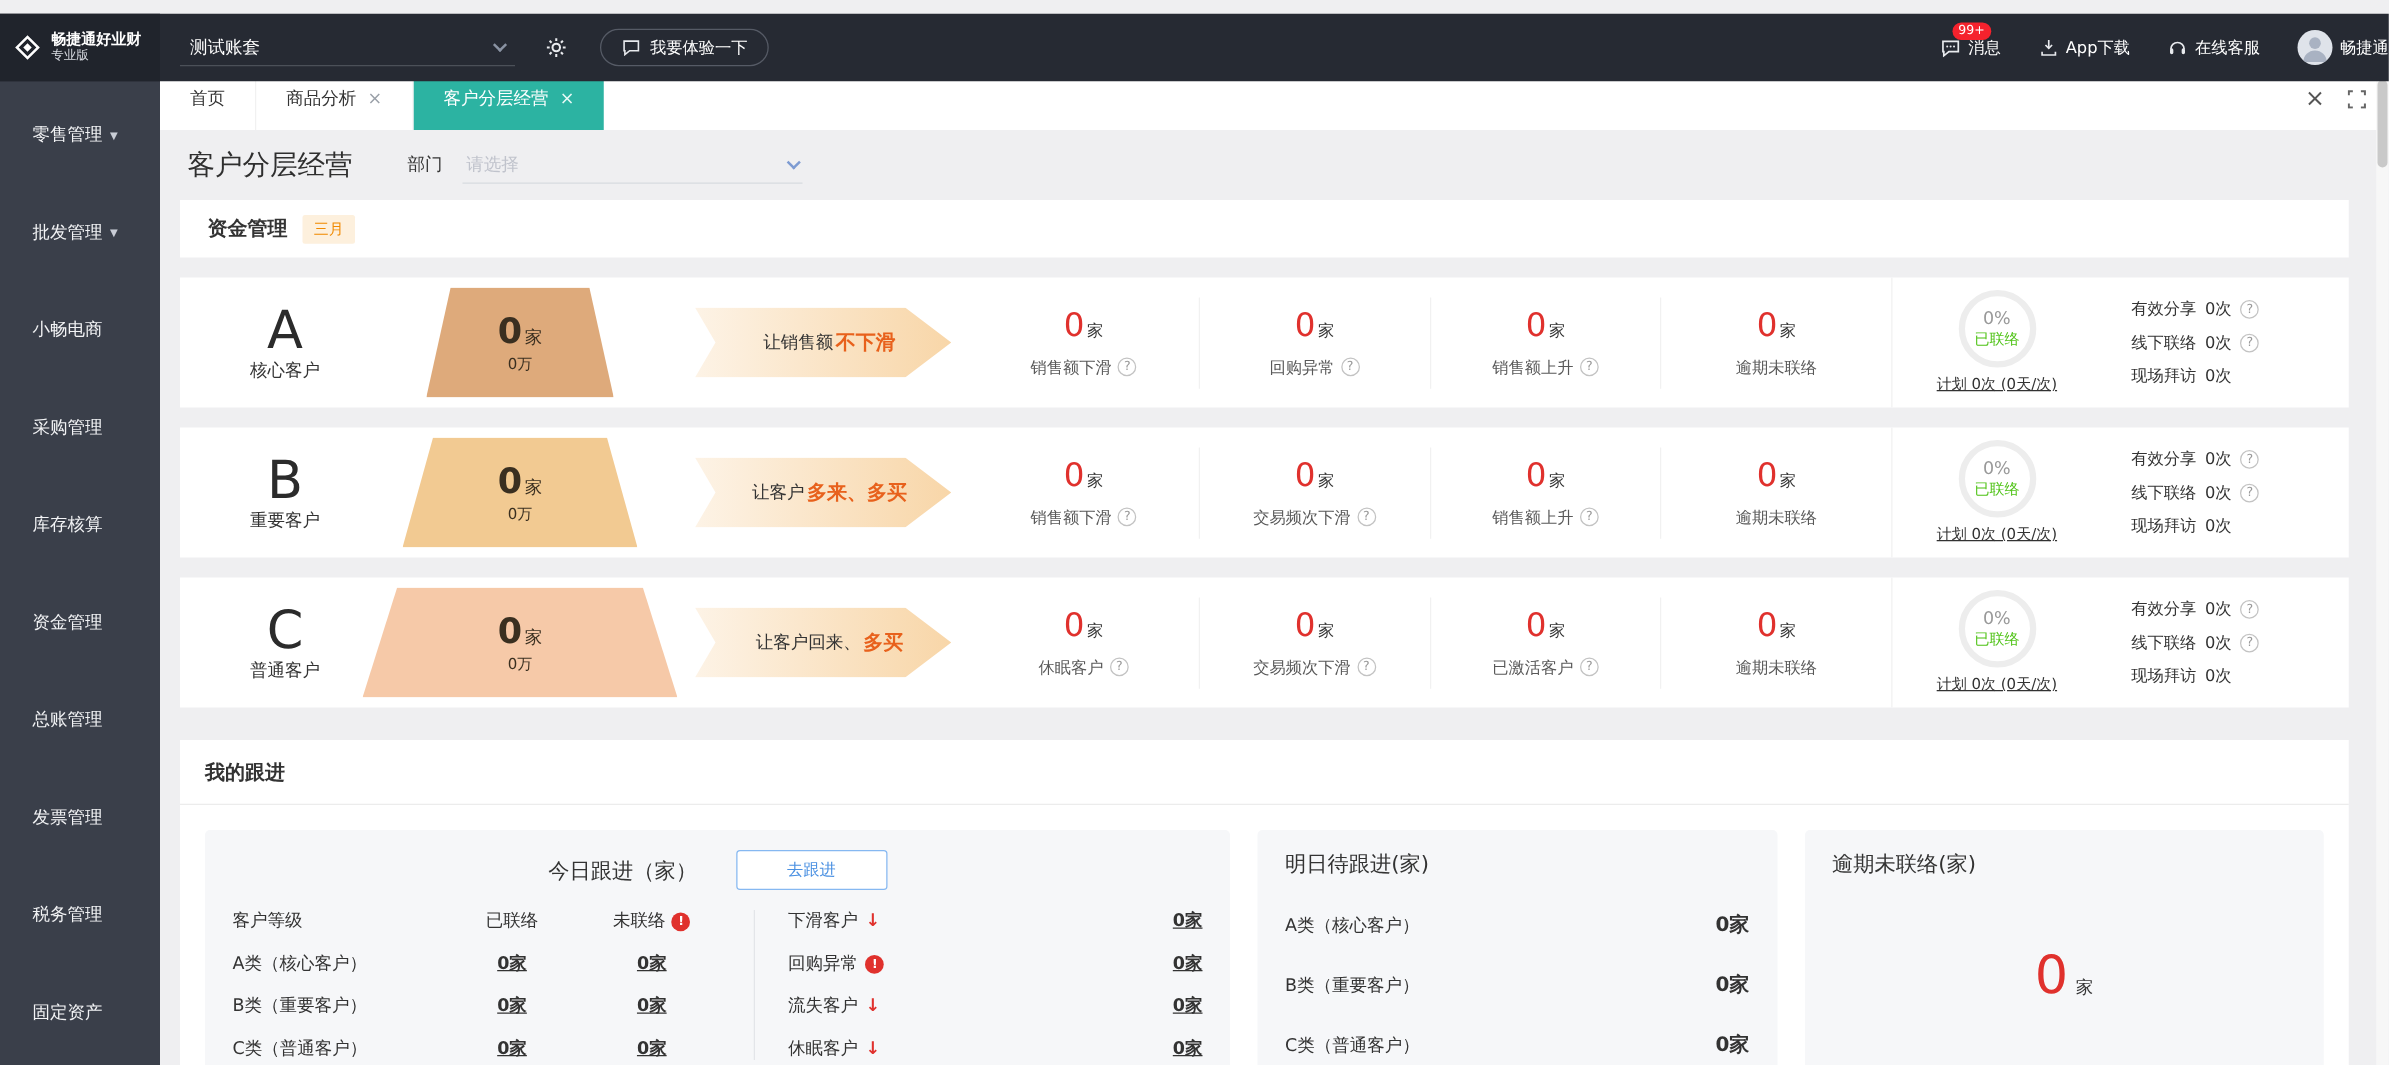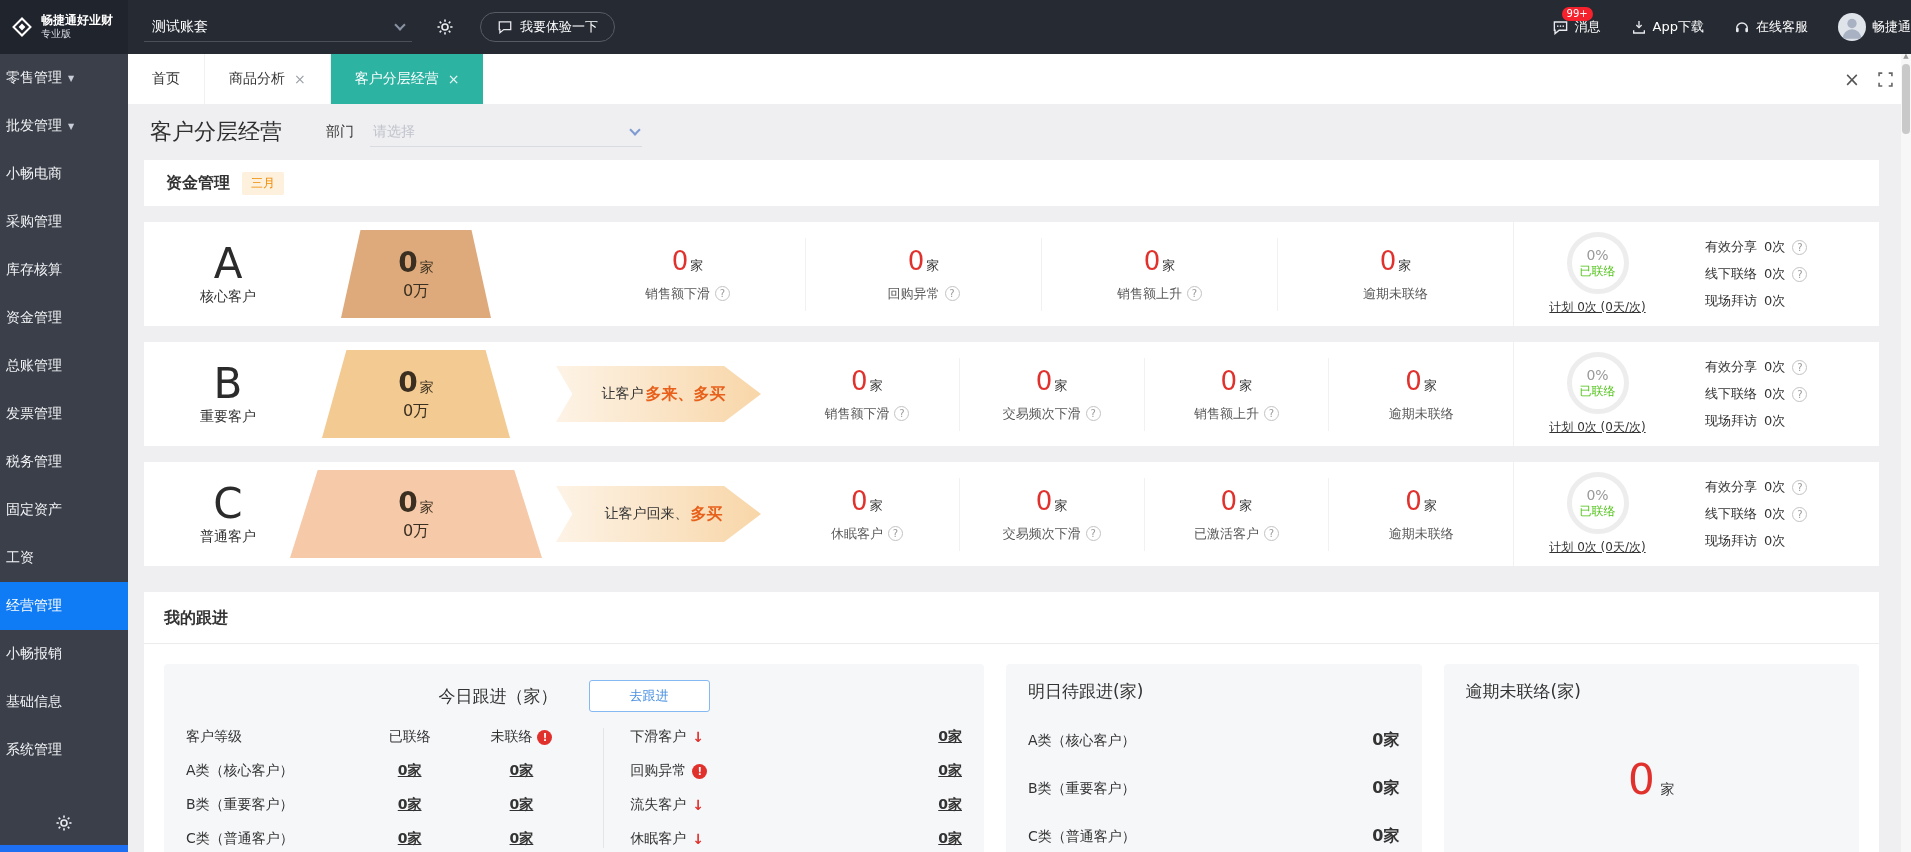--- a/index.html
+++ b/index.html
@@ -1,36 +1,36 @@
 <!DOCTYPE html>
 <html><head>
 <meta charset="utf-8">
 <style>
   * { box-sizing: border-box; margin: 0; padding: 0; }
   html,body { width:1911px; height:852px; overflow:hidden; }
   body { font-family:"DejaVu Sans","Liberation Sans",sans-serif; background:#efeff1; color:#333; }
 
   
-  .topbar { position:absolute; top:0; left:0; width:1911px; height:54px; background:#262a33; display:flex; align-items:center; color:#fff; z-index:20; }
+  .topbar { position:absolute; top:11px; left:0; width:1911px; height:54px; background:#262a33; display:flex; align-items:center; color:#fff; z-index:20; }
   .brand { width:128px; flex:0 0 128px; display:flex; align-items:center; gap:7px; padding-left:10px; background:#20242c; height:100%; }
   .brand-text { display:flex; flex-direction:column; line-height:1.25; }
   .brand-l1 { font-size:12px; font-weight:bold; white-space:nowrap; }
   .brand-l2 { font-size:10px; color:#d8dbe2; }
   .account { margin-left:16px; width:268px; border-bottom:1px solid #4b5058; display:flex; align-items:center; justify-content:space-between; padding:5px 8px; font-size:14px; cursor:pointer; }
   .chev { width:8px; height:8px; border-right:2px solid #8a93a3; border-bottom:2px solid #8a93a3; transform:rotate(45deg); margin-top:-4px; }
   .top-gear { margin-left:24px; cursor:pointer; display:flex; align-items:center; }
   .exp-pill { margin-left:26px; border:1px solid #565b66; border-radius:15px; padding:5px 16px; display:flex; gap:7px; align-items:center; font-size:13px; cursor:pointer; }
   .top-right { margin-left:auto; display:flex; align-items:center; gap:30px; }
   .top-item { display:flex; align-items:center; gap:6px; font-size:13px; cursor:pointer; position:relative; }
   .badge { position:absolute; top:-11px; left:10px; background:#f5222d; color:#fff; font-size:10px; line-height:1; border-radius:9px; padding:2px 5px; }
   .avatar { width:28px; height:28px; border-radius:50%; background:#dfe3ea; display:flex; align-items:center; justify-content:center; overflow:hidden; }
 
   
   .sidebar { position:absolute; top:54px; left:0; bottom:0; width:128px; background:#3a3f4a; display:flex; flex-direction:column; z-index:10; }
-  .side-item { height:48px; flex:0 0 48px; display:flex; align-items:center; gap:6px; padding-left:6px; color:#f2f3f5; font-size:14px; cursor:pointer; }
+  .side-item { height:48px; flex:0 0 48px; display:flex; align-items:center; gap:6px; padding-left:26px; color:#f2f3f5; font-size:14px; cursor:pointer;margin-top:30px; }
   .side-item.active { background:#0f7bf4; color:#fff; }
   .side-caret { font-size:8px; color:#c9cdd6; }
   .side-gear { margin-top:auto; height:44px; display:flex; align-items:center; justify-content:center; cursor:pointer; }
   .side-bottom-bar { height:7px; background:#1f6ff2; }
 
   
   .main { position:absolute; top:54px; left:128px; right:0; bottom:0; }
   .tabbar { height:50px; background:#fff; display:flex; align-items:stretch; }
   .tab { display:flex; align-items:center; gap:9px; padding:0 24px; font-size:14px; color:#333; border-right:1px solid #f1f1f1; cursor:pointer; }
   .tab .tab-close { font-size:14px; color:#9aa0a8; }
@@ -55,21 +55,21 @@
   .tier-id { width:96px; flex:0 0 96px; text-align:center; }
   .tier-letter { font-size:42px; line-height:1; color:#2b2b2b; }
   .tier-name { font-size:14px; margin-top:3px; }
   .funnel-wrap { width:280px; flex:0 0 280px; display:flex; justify-content:center; }
   .funnel { height:88px; display:flex; flex-direction:column; align-items:center; justify-content:center; color:#3a2f20; }
   .funnel.f0 { width:150px; background:#deaa7b; clip-path:polygon(13% 0,87% 0,100% 100%,0 100%); }
   .funnel.f1 { width:188px; background:#f2ca92; clip-path:polygon(13% 0,87% 0,100% 100%,0 100%); }
   .funnel.f2 { width:252px; background:#f6c9a8; clip-path:polygon(11% 0,89% 0,100% 100%,0 100%); }
   .f-big { font-size:28px; font-weight:bold; }
   .f-unit { font-size:14px; margin-left:2px; }
-  .f-line2 { font-size:16px; margin-top:2px; }
+  .f-line2 { font-size:12px; margin-top:2px; }
   .arrow { width:205px; flex:0 0 205px; height:56px; display:flex; align-items:center; justify-content:center; padding-left:10px;
            background:linear-gradient(90deg,#fdf3e6,#f8d6a8); clip-path:polygon(0 0,82% 0,100% 50%,82% 100%,0 100%,8% 50%);
            font-size:14px; color:#333; white-space:nowrap; }
   .a-em { color:#e8611c; font-weight:bold; font-size:16px; margin-left:2px; }
   .stats { flex:1; display:flex; align-self:stretch; align-items:center; margin-left:14px; }
   .stat { flex:1; text-align:center; border-left:1px solid #f1f1f1; padding:8px 0; }
   .stat:first-child { border-left:none; }
   .stat-v .rv { font-size:26px; color:#e0312d; }
   .stat-v .ru { font-size:13px; color:#333; margin-left:2px; }
   .stat-l { margin-top:9px; font-size:13px; color:#595959; display:flex; justify-content:center; align-items:center; gap:5px; }
@@ -318,20 +318,24 @@
     <section class="tier-row">
       <div class="tier-id">
         <div class="tier-letter">A</div>
         <div class="tier-name">核心客户</div>
       </div>
       <div class="funnel-wrap">
         <div class="funnel f0">
           <div><span class="f-big">0</span><span class="f-unit">家</span></div>
           <div class="f-line2"><span>0</span><span>万</span></div>
         </div>
+      </div>
+      <div class="arrow">
+        <span>让销售额</span>
+          <span class="a-em">不下滑</span>
       </div>
       <div class="stats">
         <div class="stat">
           <div class="stat-v"><span class="rv">0</span><span class="ru">家</span></div>
           <div class="stat-l">
               <span>销售额下滑</span>
               <span class="q">?</span>
             </div>
         </div>
         <div class="stat">

